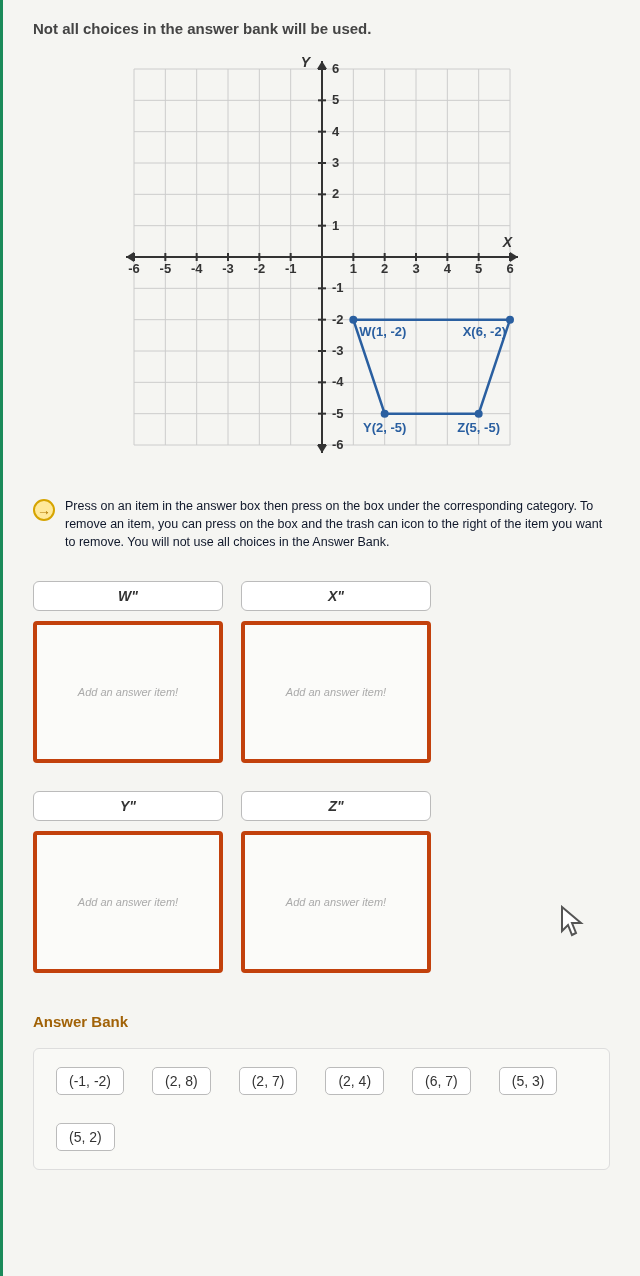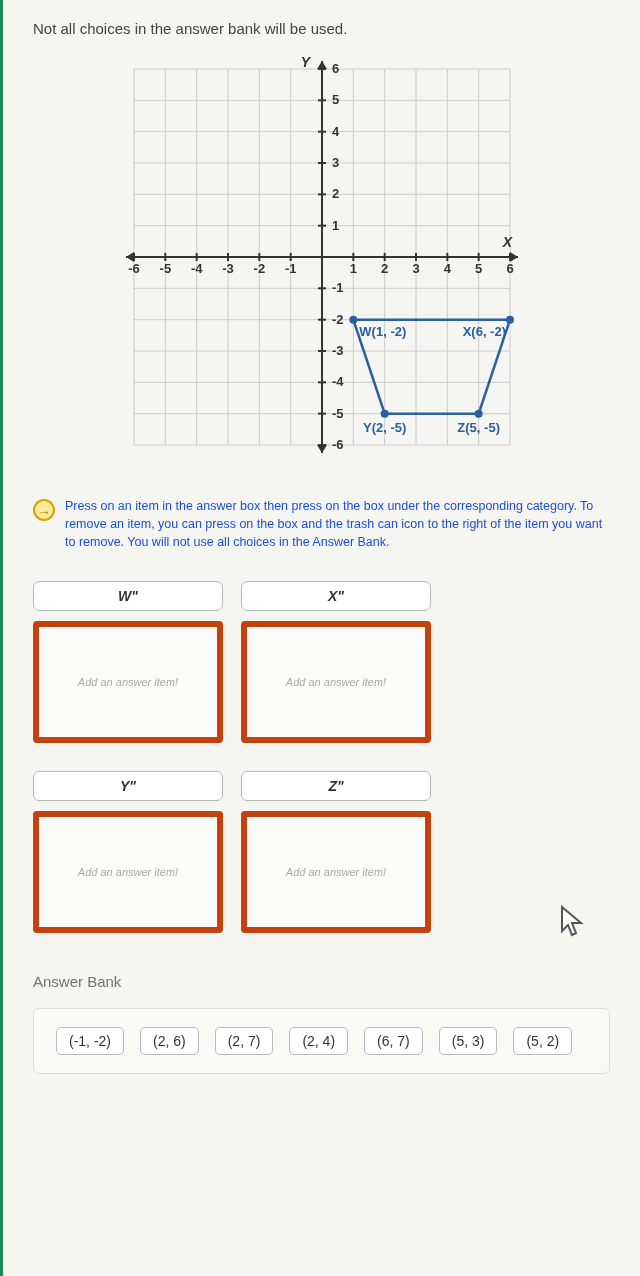--- a/index.html
+++ b/index.html
@@ -9,21 +9,21 @@
     width: 640px;
     padding: 20px 30px;
     color: #333;
     border-left: 3px solid #1a8a5a;
     min-height: 1276px;
   }
   .instruction-top {
     font-size: 15px;
     color: #444;
     margin-bottom: 20px;
-    font-weight: 400;
+    font-weight: 700;
   }
   .graph-wrap {
     display: flex;
     justify-content: center;
     margin: 10px 0 40px 0;
   }
   svg.graph { display: block; }
   .grid-line { stroke: #ccc; stroke-width: 1; }
   .axis-line { stroke: #333; stroke-width: 2; }
   .tick-label { font-size: 13px; fill: #333; font-family: Arial; font-weight: 600;}
@@ -33,61 +33,61 @@
   .pt-label { font-size: 13px; fill: #2a5fa0; font-family: Arial; font-weight:600;}
 
   .help-row { display: flex; gap: 10px; margin-bottom: 30px; }
   .help-icon {
     width: 22px; height: 22px; border-radius: 50%;
     border: 2px solid #d6a400; background:#ffe99a;
     display:flex; align-items:center; justify-content:center;
     flex-shrink:0; color:#b07800; font-size:14px; font-weight:bold;
     margin-top:2px;
   }
-  .help-text { font-size: 12.5px; color: #1d4ed8; line-height:1.45; }
+  .help-text { font-size: 12.5px; color: #0f172a; line-height:1.45; }
 
   .drop-grid {
     display: grid;
     grid-template-columns: 190px 190px;
     gap: 28px 18px;
     margin-bottom: 40px;
   }
   .drop-col { display:flex; flex-direction:column; gap:10px; }
   .drop-header {
     border: 1px solid #bbb;
     border-radius: 6px;
     background:#fff;
     text-align:center;
     padding: 6px 4px;
     font-weight:600;
     font-size:14px;
     font-style: italic;
     color:#333;
   }
   .drop-zone {
-    border: 6px solid #c2410c;
+    border: 4px solid #c2410c;
     background: #fbfbf9;
     border-radius: 4px;
-    height: 122px;
+    height: 142px;
     display:flex;
     align-items:center;
     justify-content:center;
     color:#aaa;
     font-size: 11px;
     font-style: italic;
   }
 
-  .bank-title { font-size: 15px; color:#737373; margin-bottom: 18px; font-weight:400;}
+  .bank-title { font-size: 15px; color:#a16207; margin-bottom: 18px; font-weight:700;}
   .bank {
     border:1px solid #ddd;
     border-radius:6px;
     padding: 18px 14px;
     background:#f9f9f6;
   }
-  .bank-items { display:flex; flex-wrap:wrap; gap:16px;padding-left:8px; }
+  .bank-items { display:flex; flex-wrap:wrap; gap:28px;padding-left:8px; }
   .bank-item {
     border:1px solid #bbb;
     background:#fff;
     border-radius:5px;
     padding: 5px 12px;
     font-size: 14px;
     color:#333;
     cursor: grab;
   }
   .cursor-icon {
@@ -231,21 +231,21 @@
   <div class="drop-col">
     <div class="drop-header">Z"</div>
     <div class="drop-zone">Add an answer item!</div>
   </div>
 </div>
 
 <div class="bank-title">Answer Bank</div>
 <div class="bank">
   <div class="bank-items" id="bank-items">
         <div class="bank-item">(-1, -2)</div>
-        <div class="bank-item">(2, 6)</div>
+        <div class="bank-item">(2, 8)</div>
         <div class="bank-item">(2, 7)</div>
         <div class="bank-item">(2, 4)</div>
         <div class="bank-item">(6, 7)</div>
         <div class="bank-item">(5, 3)</div>
         <div class="bank-item">(5, 2)</div>
       </div>
 </div>
 
 <svg class="cursor-icon" width="30" height="34" viewBox="0 0 30 34">
   <path d="M4 2 L4 26 L10 20 L14 30 L18 28 L14 18 L23 18 Z" fill="#fff" stroke="#555" stroke-width="2"></path>

